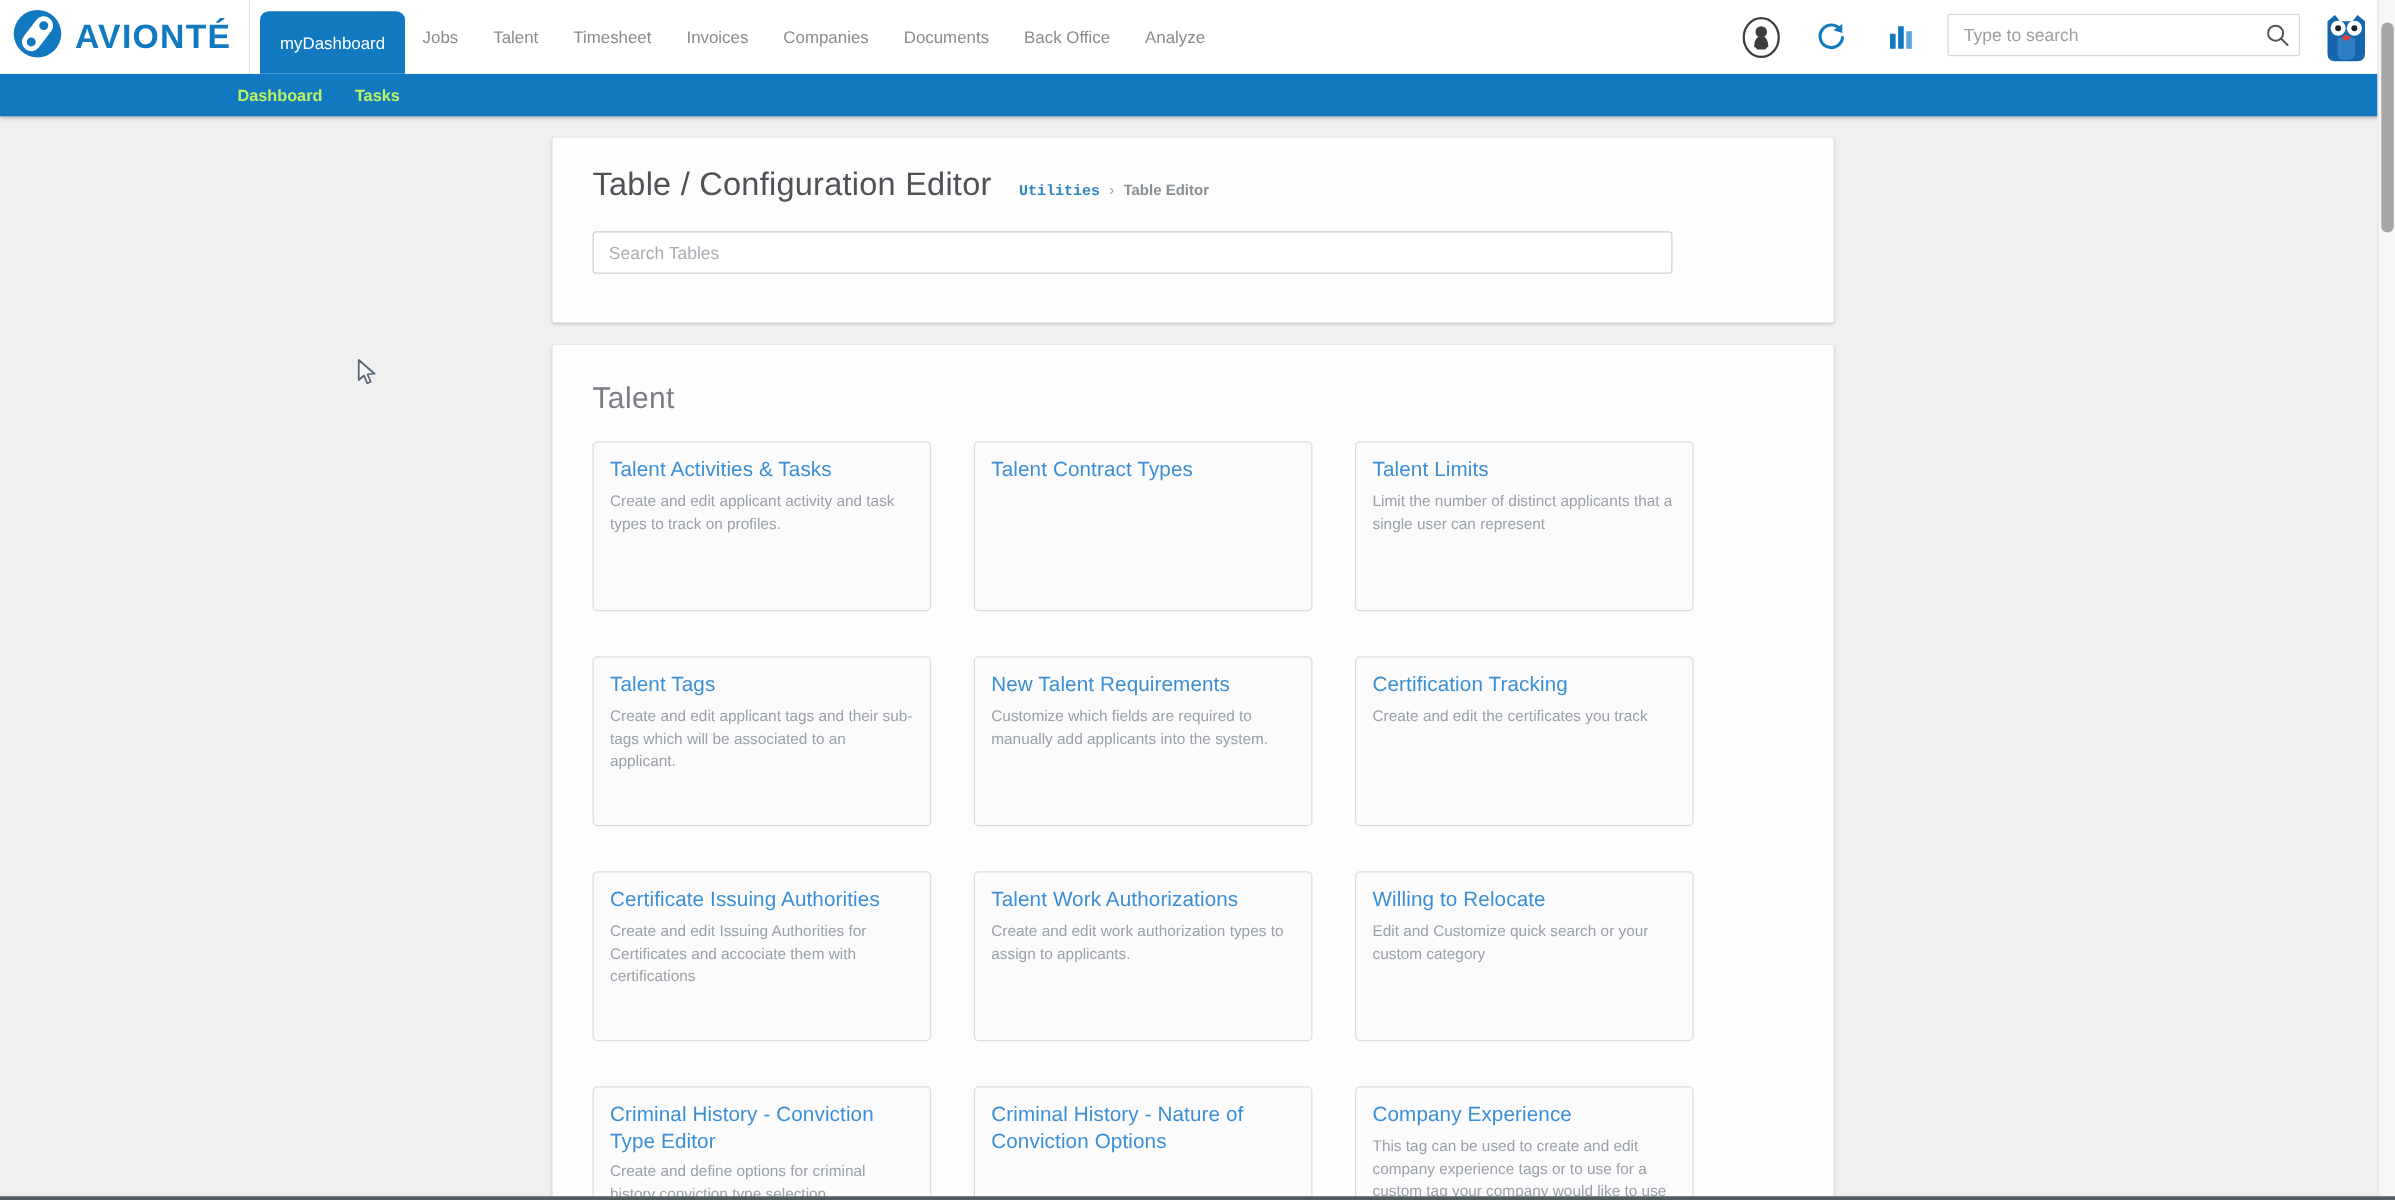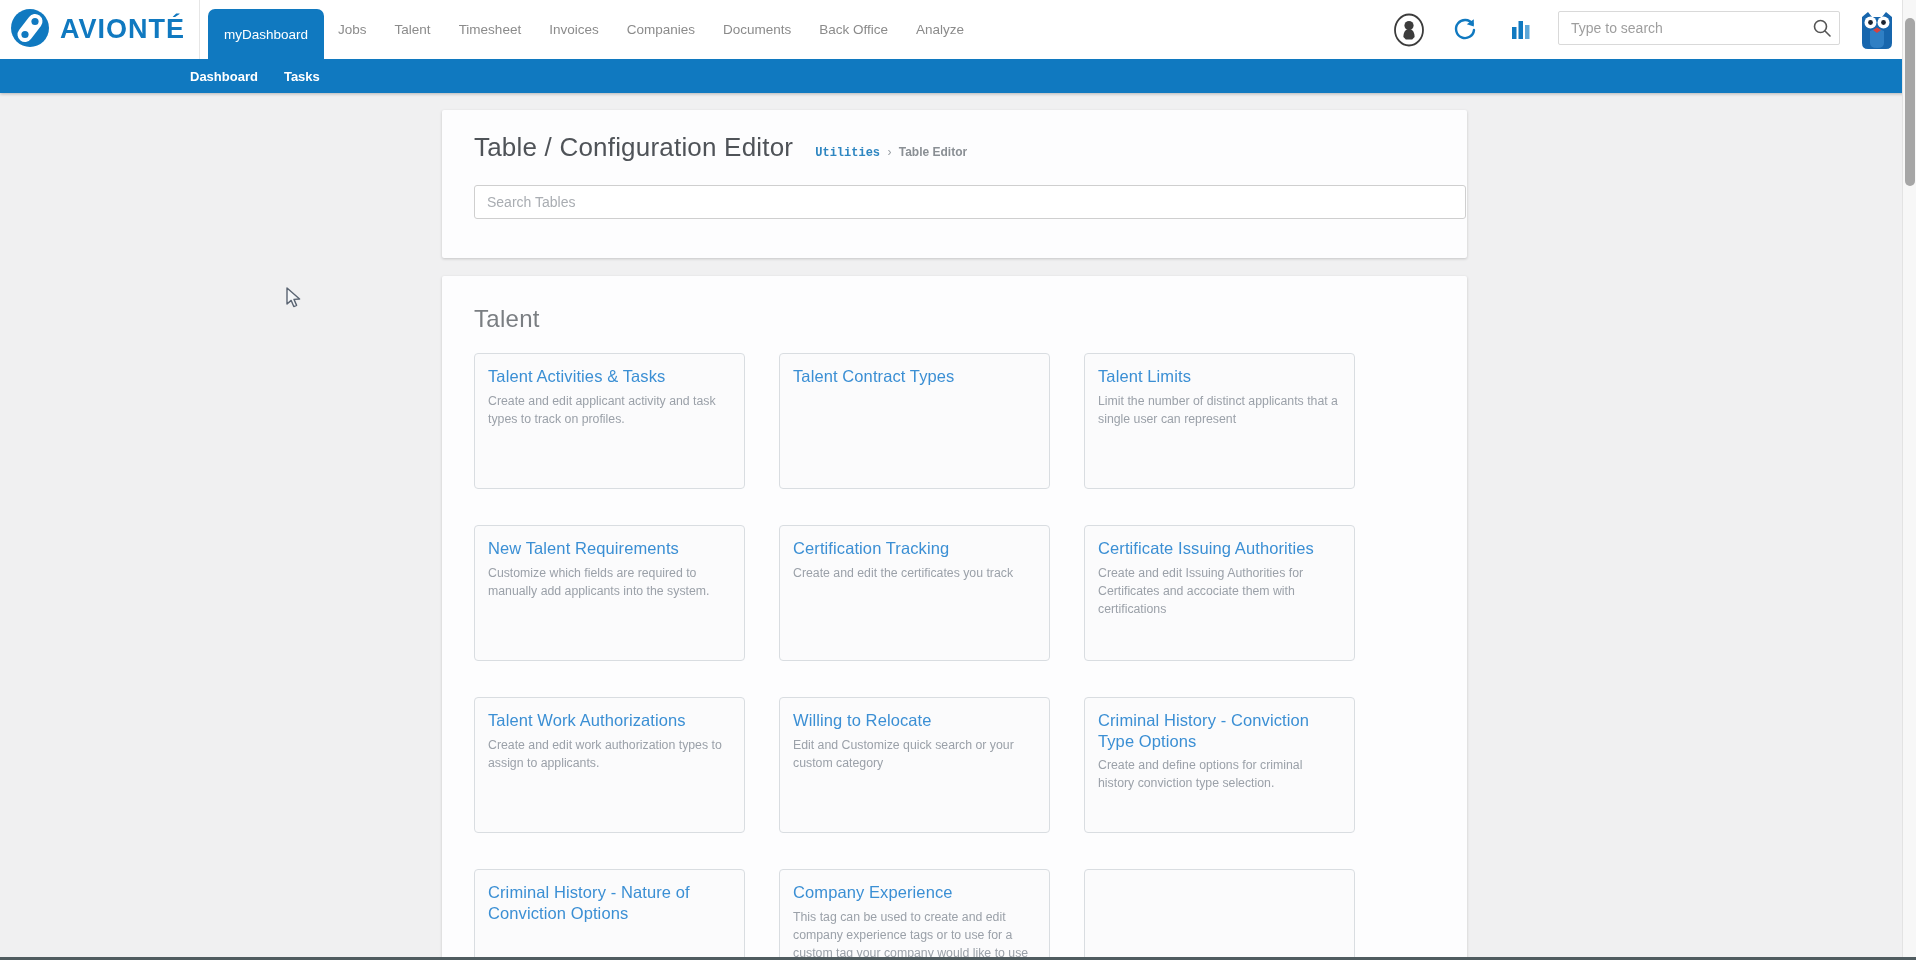--- a/index.html
+++ b/index.html
@@ -24,34 +24,34 @@
   .global-search input { width:282px; height:34px; border:1px solid #d9d9d9; border-radius:2px;
                          font-size:14px; color:#555; padding:0 34px 0 12px; outline:none;
                          font-family:"Liberation Sans", sans-serif; }
   .global-search input::placeholder { color:#9e9e9e; }
   .global-search .mag { position:absolute; right:8px; top:7px; }
 
   
   .subbar { position:absolute; top:59px; left:0; width:1916px; height:34px; background:#1079c0;
             display:flex; align-items:center; padding-left:190px; z-index:29;
             box-shadow:0 1px 3px rgba(0,0,0,0.25); }
-  .subnav-item { color:#ffffff; font-size:13px; font-weight:bold; margin-right:26px; cursor:pointer; }
+  .subnav-item { color:#bef264; font-size:13px; font-weight:bold; margin-right:26px; cursor:pointer; }
 
   
   .panel { position:absolute; left:442px; width:1025px; background:#fdfdfe;
            box-shadow:0 1px 3px rgba(0,0,0,0.18); border-radius:2px; }
   .panel-1 { top:110px; height:148px; padding:22px 0 0 32px; }
   .title-row { display:flex; align-items:baseline; gap:22px; }
   .page-title { font-size:26px; color:#4f5358; font-weight:500; letter-spacing:0.2px; }
   .breadcrumb { font-size:12px; font-weight:bold; }
   .breadcrumb .bc-link { color:#2e86c1; cursor:pointer;font-family:Liberation Mono, monospace; }
   .breadcrumb .bc-sep { color:#9aa0a6; padding:0 4px; font-weight:normal; }
   .breadcrumb .bc-current { color:#8a8f94; }
   .table-search { margin-top:22px; }
-  .table-search input { width:992px; height:34px; border:1px solid #cfcfcf; border-radius:3px;
+  .table-search input { width:864px; height:34px; border:1px solid #cfcfcf; border-radius:3px;
                         font-size:14px; color:#555; padding:0 12px; outline:none; background:#fff;
                         font-family:"Liberation Sans", sans-serif; }
   .table-search input::placeholder { color:#a9adb2; }
 
   .panel-2 { top:276px; height:684px; padding:29px 0 0 32px; overflow:hidden; }
   .section-title { font-size:24px; color:#7a7e82; font-weight:400; letter-spacing:0.3px; }
   .cards-grid { margin-top:20px; width:881px; display:grid;
                 grid-template-columns:repeat(3, 271px); column-gap:34px; row-gap:36px; }
   .card { height:136px; background:#fbfbfc; border:1px solid #d9dde1; border-radius:4px;
           padding:12px 13px; cursor:pointer; overflow:hidden; }
@@ -175,20 +175,24 @@
 
     <div class="card">
       <div class="card-title">Talent Contract Types</div>
     </div>
 
     <div class="card">
       <div class="card-title">Talent Limits</div>
       <div class="card-desc">Limit the number of distinct applicants that a single user can represent</div>
     </div>
 
+    <div class="card">
+      <div class="card-title">Talent Tags</div>
+      <div class="card-desc">Create and edit applicant tags and their sub-tags which will be associated to an applicant.</div>
+    </div>
 
     <div class="card">
       <div class="card-title">New Talent Requirements</div>
       <div class="card-desc">Customize which fields are required to manually add applicants into the system.</div>
     </div>
 
     <div class="card">
       <div class="card-title">Certification Tracking</div>
       <div class="card-desc">Create and edit the certificates you track</div>
     </div>
@@ -202,21 +206,21 @@
       <div class="card-title">Talent Work Authorizations</div>
       <div class="card-desc">Create and edit work authorization types to assign to applicants.</div>
     </div>
 
     <div class="card">
       <div class="card-title">Willing to Relocate</div>
       <div class="card-desc">Edit and Customize quick search or your custom category</div>
     </div>
 
     <div class="card">
-      <div class="card-title">Criminal History - Conviction Type Options</div>
+      <div class="card-title">Criminal History - Conviction Type Editor</div>
       <div class="card-desc">Create and define options for criminal history conviction type selection.</div>
     </div>
 
     <div class="card">
       <div class="card-title">Criminal History - Nature of Conviction Options</div>
     </div>
 
     <div class="card">
       <div class="card-title">Company Experience</div>
       <div class="card-desc">This tag can be used to create and edit company experience tags or to use for a custom tag your company would like to use on applicant profiles.</div>

